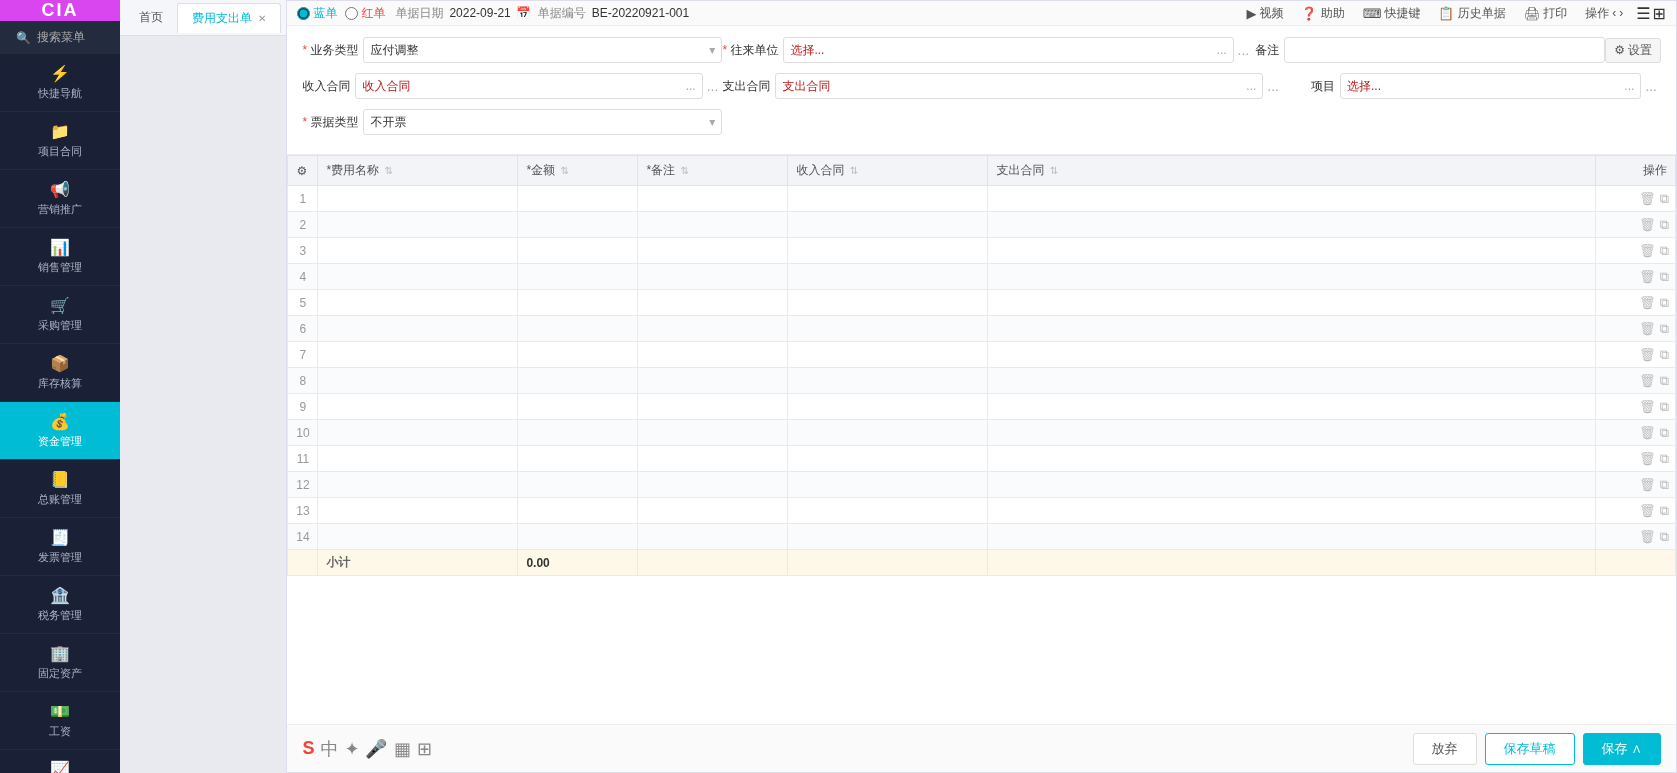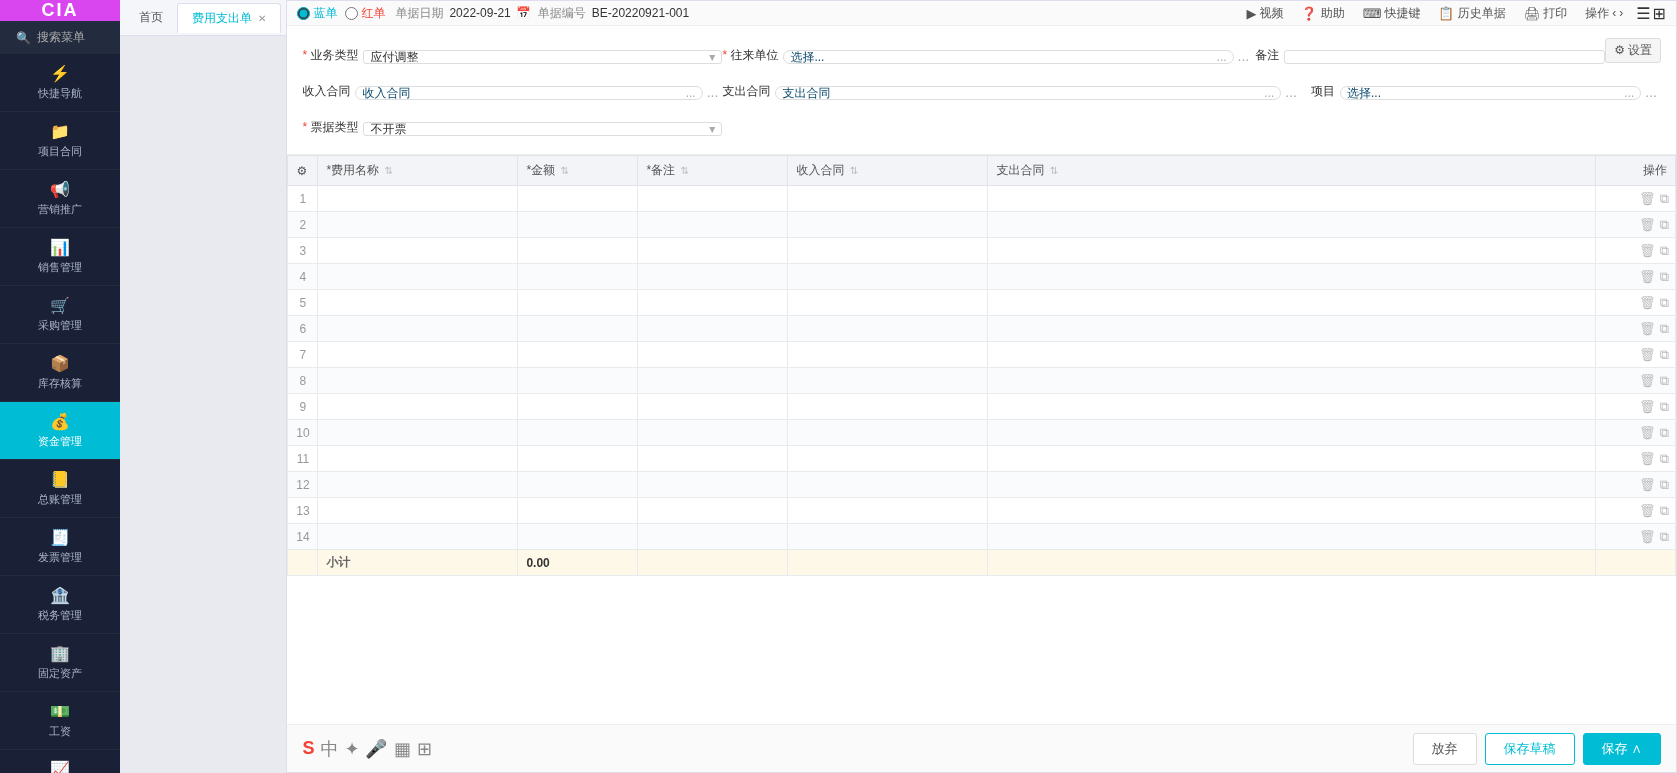--- a/index.html
+++ b/index.html
@@ -37,27 +37,27 @@
     .radio-label input { accent-color: #00bcd4; }
     .radio-blue { color: #00bcd4; }
     .radio-red { color: #f44336; }
     .field-row { display: flex; align-items: center; gap: 6px; font-size: 12px; }
     .field-label-muted { color: #888; }
     .field-value { color: #333; }
 
     
     .form-area { padding: 10px 15px; border-bottom: 1px solid #eee; }
     .form-row { display: flex; align-items: center; gap: 0; margin-bottom: 8px; }
-    .form-field { display: flex; align-items: flex-end; flex: 1; min-height: 28px; }
+    .form-field { display: flex; align-items: center; flex: 1; min-height: 28px; }
     .form-field-label { color: #333; white-space: nowrap; padding-right: 5px; font-size: 12px; }
     .required::before { content: "* "; color: #f44336; }
-    .form-field-input { flex: 1; height: 14px; border: 1px solid #ddd; border-radius: 3px; padding: 0 6px; font-size: 12px; background: white; display: flex; align-items: center; color: #333; }
+    .form-field-input { flex: 1; height: 26px; border: 1px solid #ddd; border-radius: 3px; padding: 0 6px; font-size: 12px; background: white; display: flex; align-items: center; color: #333; }
     .form-field-input.with-dots::after { content: "..."; color: #aaa; margin-left: auto; }
     .form-field-input.with-arrow::after { content: "▾"; color: #aaa; margin-left: auto; }
-    .form-field-input.placeholder { color: #0c4a6e; border-radius: 9px; }
+    .form-field-input.placeholder { color: #b91c1c; }
     .dots-btn { color: #aaa; font-size: 14px; cursor: pointer; padding: 0 4px; }
 
     .settings-btn { display: flex; align-items: center; gap: 3px; padding: 3px 8px; background: #f5f5f5; border: 1px solid #ddd; border-radius: 3px; cursor: pointer; font-size: 12px; color: #555; }
 
     
     .table-container { flex: 1; overflow: auto; }
     table { width: 100%; border-collapse: collapse; font-size: 12px; }
     table th { background: #f2f4f8; border: 1px solid #e0e3e8; padding: 6px 8px; text-align: left; font-weight: normal; color: #555; white-space: nowrap; }
     table th .sort-arrows { color: #bbb; font-size: 10px; margin-left: 2px; }
     table td { border: 1px solid #e8eaee; padding: 0; height: 26px; }
@@ -250,21 +250,21 @@
           </div>
           <span class="dots-btn">...</span>
         </div>
         <div class="form-field" style="flex:1;">
           <span class="form-field-label">支出合同</span>
           <div class="form-field-input placeholder with-dots" style="flex:1;">
             <span>支出合同</span>
           </div>
           <span class="dots-btn">...</span>
         </div>
-        <div class="form-field" style="flex:0 0 350px; margin-left:10px;">
+        <div class="form-field" style="flex:0 0 350px; margin-left:28px;">
           <span class="form-field-label">项目</span>
           <div class="form-field-input placeholder with-dots" style="flex:1;">
             <span>选择...</span>
           </div>
           <span class="dots-btn">...</span>
         </div>
       </div>
 
       <div class="form-row">
         <div class="form-field" style="flex:0 0 420px;">

